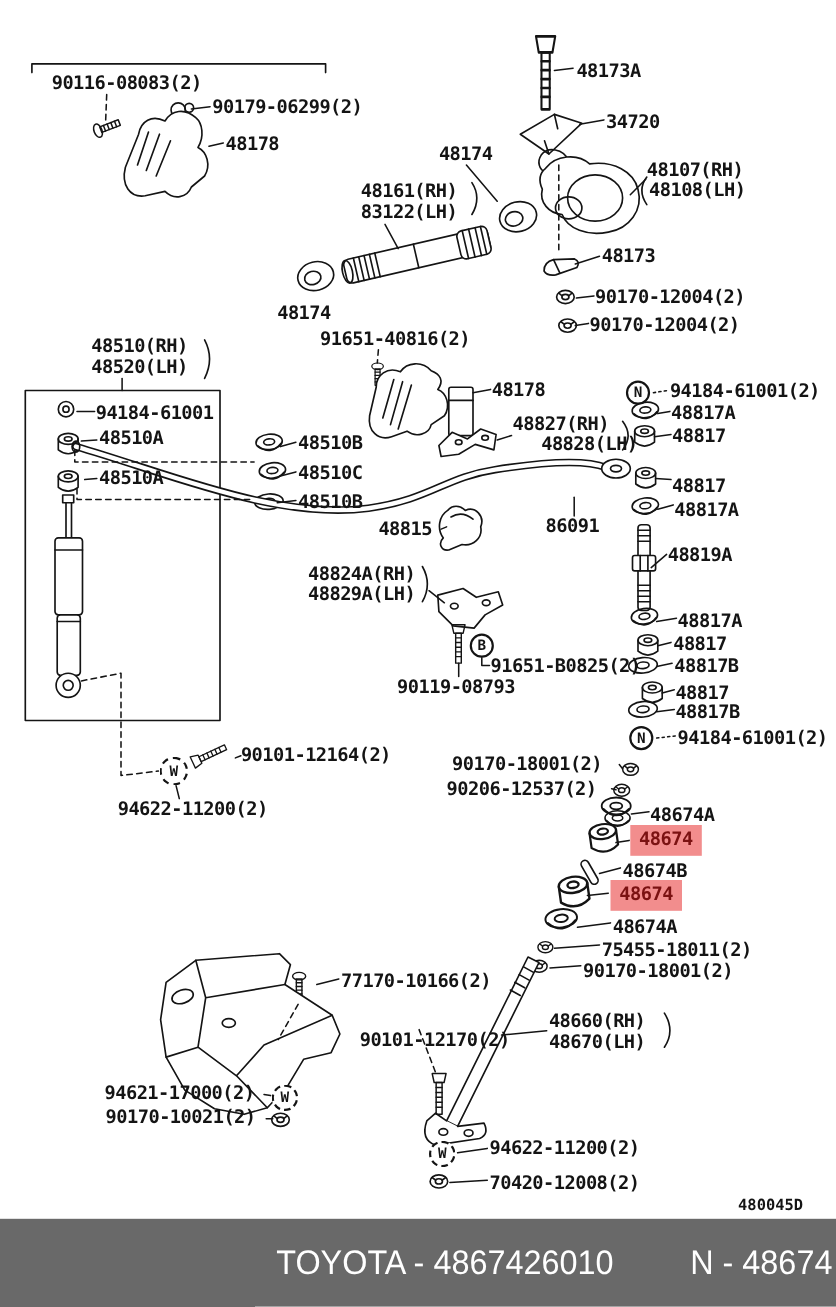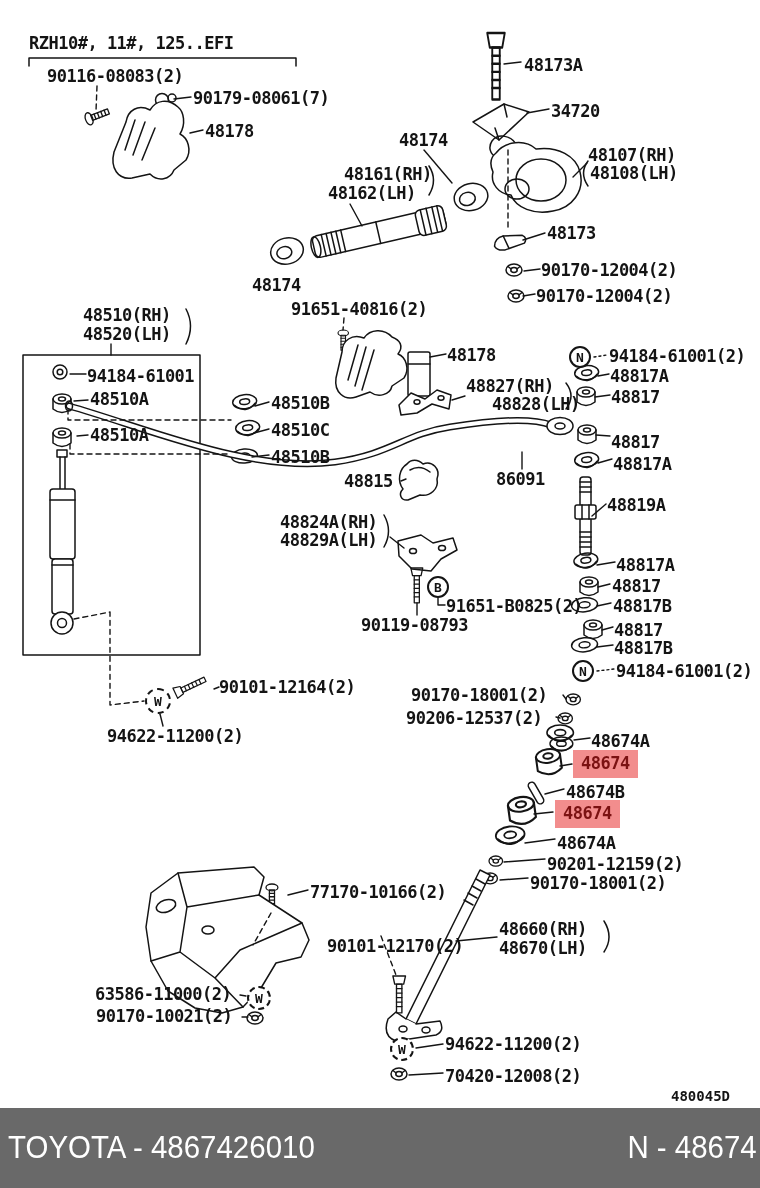--- a/index.html
+++ b/index.html
@@ -27,21 +27,21 @@
   .marker{
     position:absolute;border:2px solid var(--ink,#141414);border-radius:50%;
     display:flex;align-items:center;justify-content:center;
     font-weight:bold;font-size:13px;color:var(--ink,#141414);background:#fff;box-sizing:border-box;
   }
   .marker.dashed{border-style:dashed;}
   .header-code{position:absolute;left:29px;top:33px;font-size:17px;font-weight:bold;letter-spacing:-0.5px;color:var(--ink,#141414);}
   .diagram-ref{position:absolute;left:671px;top:1088px;font-size:14px;font-weight:bold;color:var(--ink,#141414);}
   .footer{
     position:absolute;left:0;top:1108px;width:760px;height:80px;
-    background:var(--footer-bg,#696969);display:flex;align-items:center;justify-content:space-between;gap:58px;
+    background:var(--footer-bg,#696969);display:flex;align-items:center;justify-content:flex-end;gap:58px;
     font-family:"Liberation Sans", sans-serif;color:#ffffff;font-size:31px;
   }
   .footer span{transform:scaleX(0.95);}
 </style>
 </head>
 <body>
 
 <div id="stage">
 
 <svg id="art" width="760" height="1108" viewBox="0 0 760 1108">
@@ -376,30 +376,29 @@
     <path class="ldr" d="M500,880 L528,878"></path>
     <path class="ldr" d="M288,895 L308,890"></path>
     <path class="ldr" d="M456,941 L497,937"></path>
     <path class="ldr" d="M240,995 L246,996"></path>
     <path class="ldr" d="M242,1017 L248,1017"></path>
     <path class="ldr" d="M416,1048 L443,1044"></path>
     <path class="ldr" d="M409,1075 L443,1073"></path>
   </g>
 </svg>
 
-<div class="header-code">RZH10#, 11#, 125..EFI</div>
 
 <span class="lbl" style="left:47px;top:68px">90116-08083(2)</span>
-<span class="lbl" style="left:193px;top:90px">90179-08061(7)</span>
+<span class="lbl" style="left:193px;top:90px">90179-06299(2)</span>
 <span class="lbl" style="left:205px;top:123px">48178</span>
 <span class="lbl" style="left:524px;top:57px">48173A</span>
 <span class="lbl" style="left:551px;top:103px">34720</span>
 <span class="lbl" style="left:399px;top:132px">48174</span>
-<span class="lbl" style="left:344px;top:166px">48161(RH)</span>
-<span class="lbl" style="left:328px;top:185px">48162(LH)</span>
+<span class="lbl" style="left:328px;top:166px">48161(RH)</span>
+<span class="lbl" style="left:328px;top:185px">83122(LH)</span>
 <span class="lbl" style="left:588px;top:147px">48107(RH)</span>
 <span class="lbl" style="left:590px;top:165px">48108(LH)</span>
 <span class="lbl" style="left:547px;top:225px">48173</span>
 <span class="lbl" style="left:541px;top:262px">90170-12004(2)</span>
 <span class="lbl" style="left:536px;top:288px">90170-12004(2)</span>
 <span class="lbl" style="left:83px;top:307px">48510(RH)</span>
 <span class="lbl" style="left:83px;top:326px">48520(LH)</span>
 <span class="lbl" style="left:252px;top:277px">48174</span>
 <span class="lbl" style="left:291px;top:301px">91651-40816(2)</span>
 <span class="lbl" style="left:87px;top:368px">94184-61001</span>
@@ -431,27 +430,27 @@
 <span class="lbl" style="left:616px;top:663px">94184-61001(2)</span>
 <span class="lbl" style="left:219px;top:679px">90101-12164(2)</span>
 <span class="lbl" style="left:107px;top:728px">94622-11200(2)</span>
 <span class="lbl" style="left:411px;top:687px">90170-18001(2)</span>
 <span class="lbl" style="left:406px;top:710px">90206-12537(2)</span>
 <span class="lbl" style="left:591px;top:733px">48674A</span>
 <span class="lbl hl" style="left:573px;top:750px">48674</span>
 <span class="lbl" style="left:566px;top:784px">48674B</span>
 <span class="lbl hl" style="left:555px;top:800px">48674</span>
 <span class="lbl" style="left:557px;top:835px">48674A</span>
-<span class="lbl" style="left:547px;top:856px">90201-12159(2)</span>
+<span class="lbl" style="left:547px;top:856px">75455-18011(2)</span>
 <span class="lbl" style="left:530px;top:875px">90170-18001(2)</span>
 <span class="lbl" style="left:310px;top:884px">77170-10166(2)</span>
 <span class="lbl" style="left:327px;top:938px">90101-12170(2)</span>
 <span class="lbl" style="left:499px;top:921px">48660(RH)</span>
 <span class="lbl" style="left:499px;top:940px">48670(LH)</span>
-<span class="lbl" style="left:95px;top:986px">63586-11000(2)</span>
+<span class="lbl" style="left:95px;top:986px">94621-17000(2)</span>
 <span class="lbl" style="left:96px;top:1008px">90170-10021(2)</span>
 <span class="lbl" style="left:445px;top:1036px">94622-11200(2)</span>
 <span class="lbl" style="left:445px;top:1068px">70420-12008(2)</span>
 
 <div class="marker" style="left:569px;top:346px;width:22px;height:22px">N</div>
 <div class="marker" style="left:427px;top:576px;width:22px;height:22px">B</div>
 <div class="marker" style="left:572px;top:660px;width:22px;height:22px">N</div>
 <div class="marker dashed" style="left:145px;top:688px;width:26px;height:26px">W</div>
 <div class="marker dashed" style="left:247px;top:986px;width:24px;height:24px">W</div>
 <div class="marker dashed" style="left:390px;top:1037px;width:24px;height:24px">W</div>

